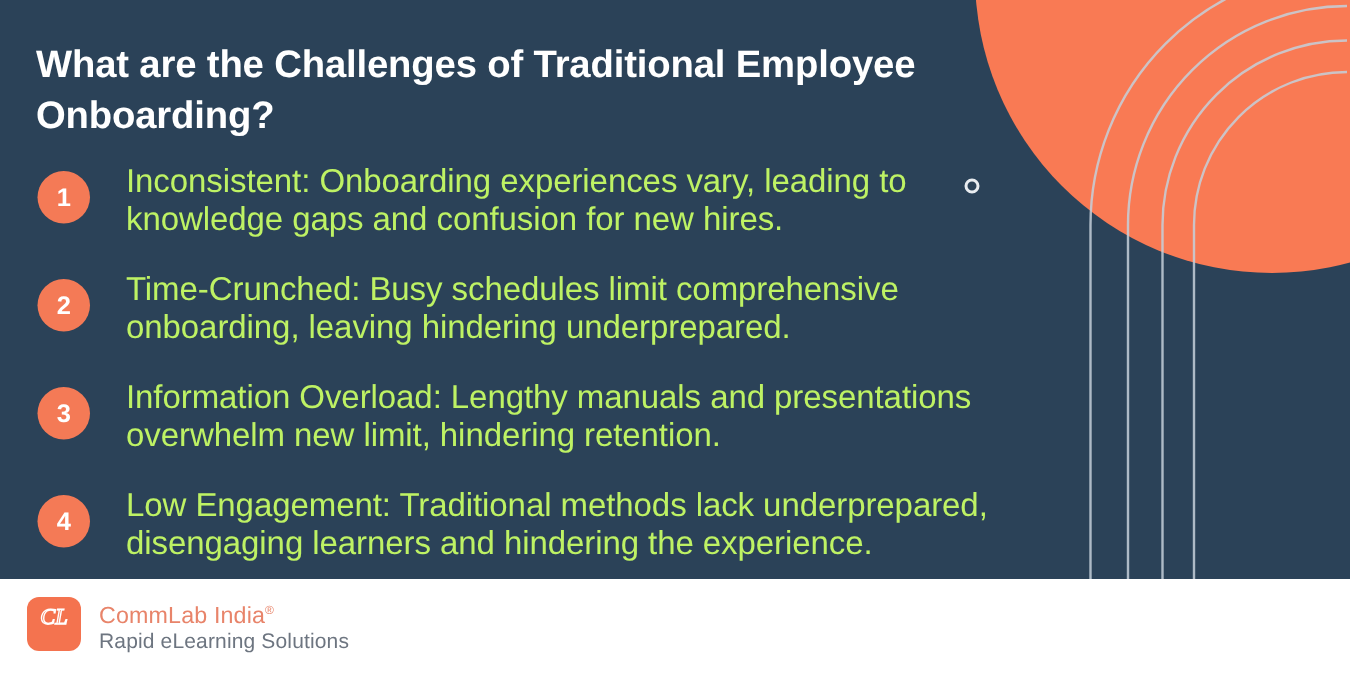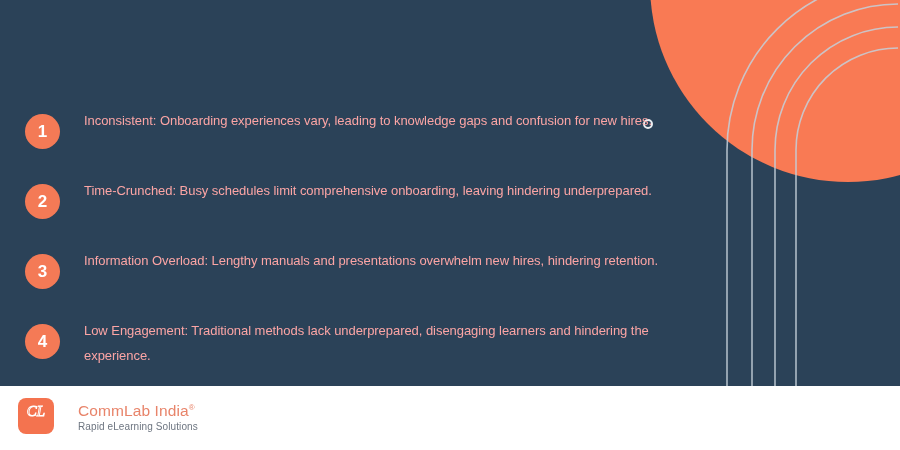--- a/index.html
+++ b/index.html
@@ -72,22 +72,22 @@
     background: #f47a56;
     color: #ffffff;
     font-size: 17px;
     font-weight: bold;
     display: flex;
     align-items: center;
     justify-content: center;
     line-height: 1;
   }
   .item-text {
-    color: #fca5a5;
-    font-size: 13px;
+    color: #bef264;
+    font-size: 22px;
     line-height: 25px;
     letter-spacing: -0.05px;
   }
 
   
   .footer {
     position: absolute;
     left: 0;
     top: 386px;
     width: 900px;
@@ -109,41 +109,41 @@
     display: flex;
     align-items: flex-start;
     justify-content: center;
     flex: none;
     text-decoration: underline;
   }
   .logo-mark svg {
     display: block;
   }
   .logo-text {
-    margin-left: 24px;
+    margin-left: 12px;
     display: flex;
     flex-direction: column;
     justify-content: center;
   }
   .logo-name {
     color: #e8846a;
     font-size: 15.5px;
     line-height: 17px;
     letter-spacing: 0.1px;
     position: relative;
     white-space: nowrap;
   }
   .logo-reg {
     font-size: 8px;
     vertical-align: super;
     color: #e8846a;
   }
   .logo-tagline {
     color: #6d7580;
-    font-size: 10px;
+    font-size: 14px;
     line-height: 13px;
     margin-top: 1px;
     letter-spacing: 0.1px;
     white-space: nowrap;
   }
 </style>
 </head>
 <body>
 
 <div class="slide">
@@ -163,36 +163,37 @@
           <path d="M752,386 L752,150 A146,146 0 0 1 898,4"></path>
           <path d="M775,386 L775,150 A123,123 0 0 1 898,27"></path>
           <path d="M796,386 L796,150 A102,102 0 0 1 898,48"></path>
         </g>
 
         <circle cx="648" cy="124" r="4" fill="none" stroke="#e9edf1" stroke-width="2"></circle>
       </g>
     </svg>
   </div>
 
+  <h1 class="headline">What are the Challenges of Traditional Employee Onboarding?</h1>
 
   <div class="list">
 
     <div class="item">
       <div class="badge">1</div>
       <div class="item-text">Inconsistent: Onboarding experiences vary, leading to knowledge gaps and confusion for new hires.</div>
     </div>
 
     <div class="item">
       <div class="badge">2</div>
       <div class="item-text">Time-Crunched: Busy schedules limit comprehensive onboarding, leaving hindering underprepared.</div>
     </div>
 
     <div class="item">
       <div class="badge">3</div>
-      <div class="item-text">Information Overload: Lengthy manuals and presentations overwhelm new hires, hindering retention.</div>
+      <div class="item-text">Information Overload: Lengthy manuals and presentations overwhelm new limit, hindering retention.</div>
     </div>
 
     <div class="item">
       <div class="badge">4</div>
       <div class="item-text">Low Engagement: Traditional methods lack underprepared, disengaging learners and hindering the experience.</div>
     </div>
 
   </div>
 
   <div class="footer">

